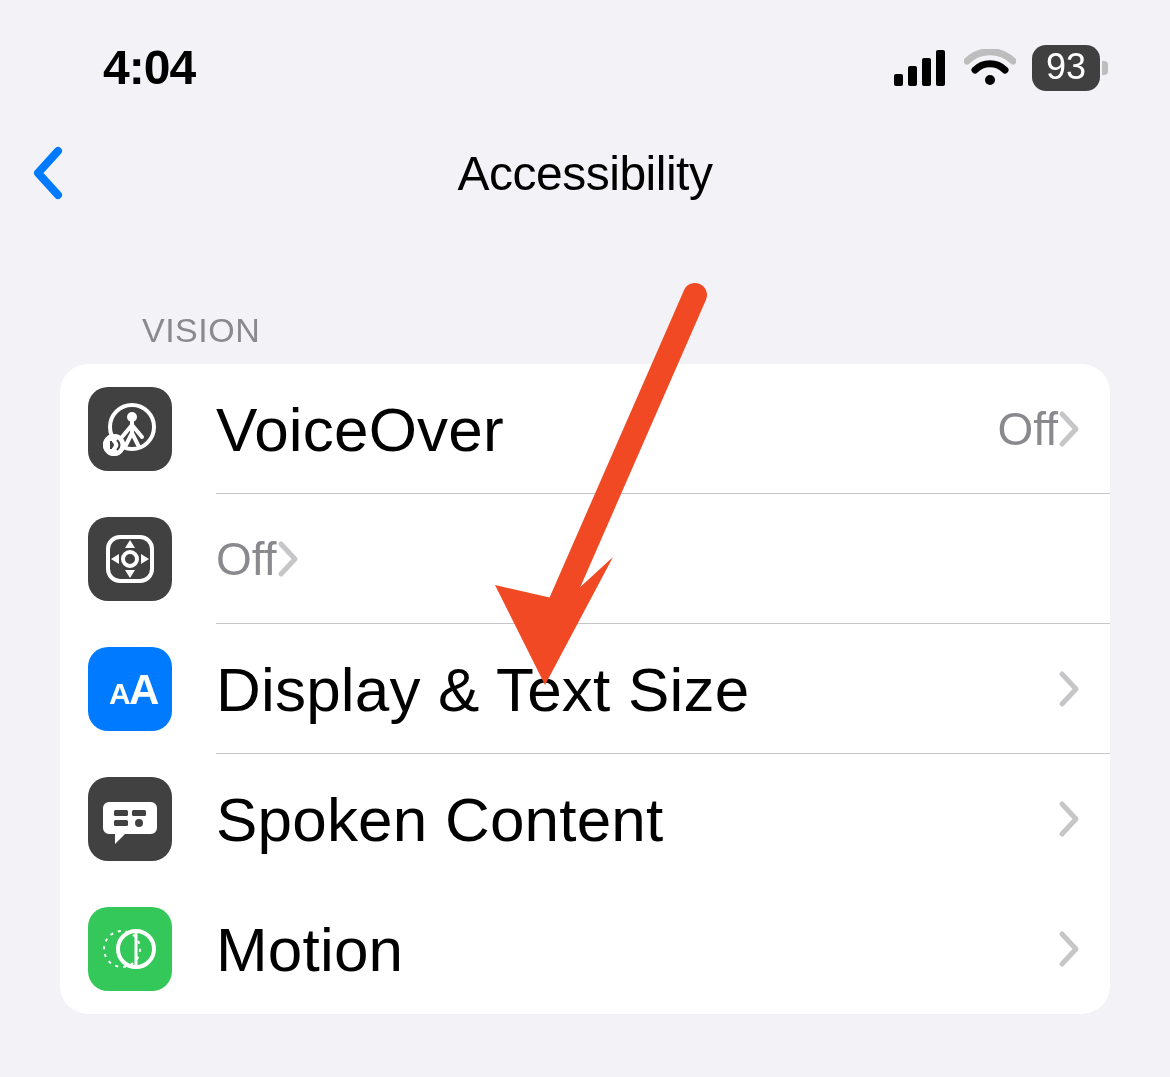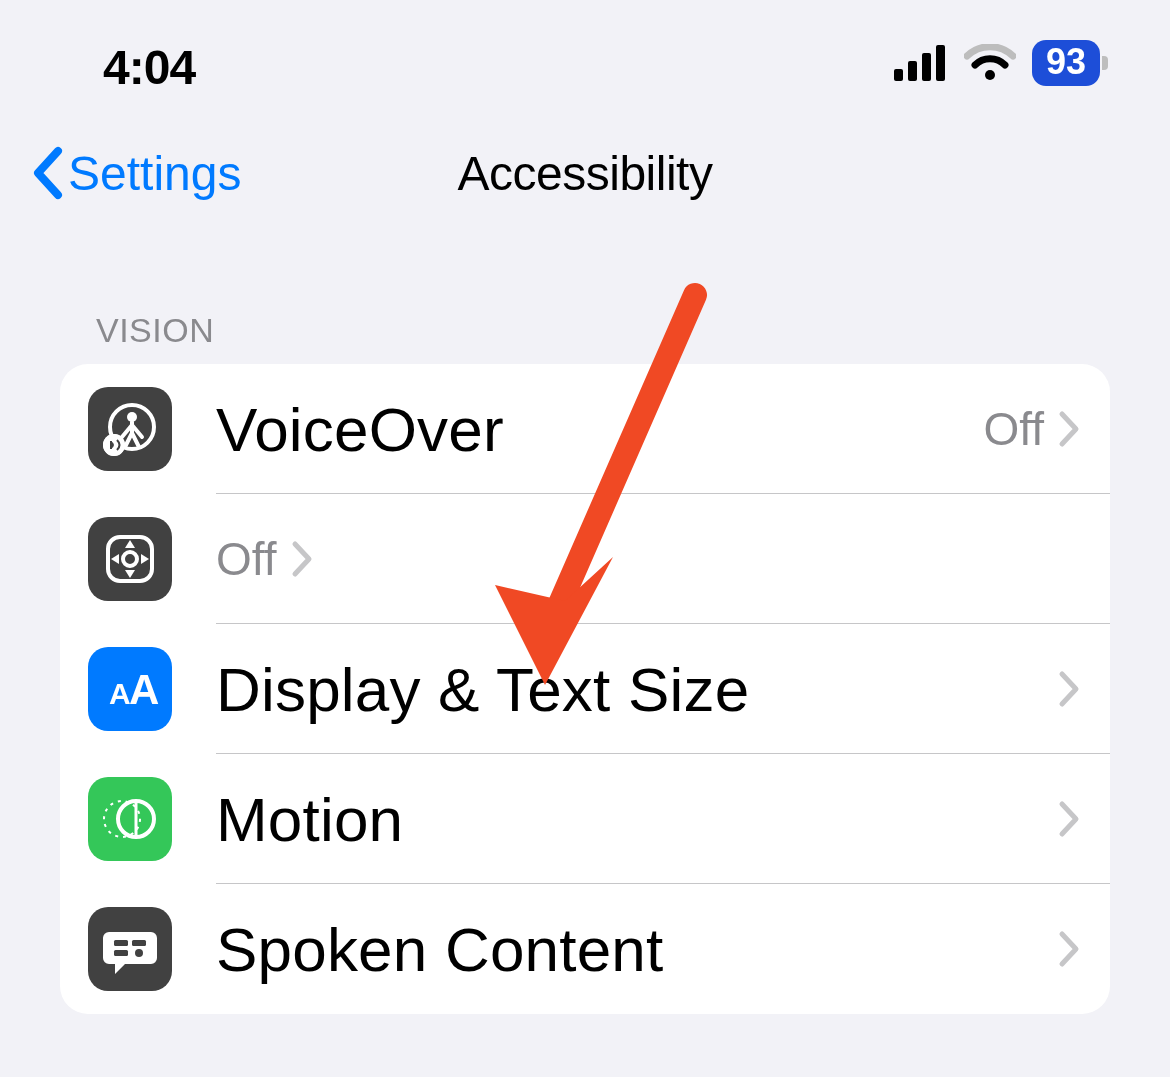--- a/index.html
+++ b/index.html
@@ -8,41 +8,41 @@
       background: #f2f2f7;
       width: 1170px;
       height: 1077px;
       overflow: hidden;
       color: #000;
     }
     
     .status-bar {
       display: flex;
       justify-content: space-between;
-      align-items: flex-start;
+      align-items: center;
       padding: 40px 70px 10px 103px;
     }
     .status-time {
       font-size: 48px;
       font-weight: 700;
       letter-spacing: -1px;
     }
     .status-right {
       display: flex;
       align-items: center;
       gap: 16px;
     }
     .status-right svg { display: block; }
     .battery-pill {
-      background: #1d4ed8;
+      background: #404040;
       color: #fff;
       border-radius: 14px;
       padding: 4px 14px 6px 14px;
       font-size: 36px;
-      font-weight: 700;
+      font-weight: 400;
       line-height: 1;
       position: relative;
     }
     .battery-pill::after {
       content: "";
       position: absolute;
       right: -8px;
       top: 50%;
       transform: translateY(-50%);
       width: 6px;
@@ -75,20 +75,21 @@
       letter-spacing: -0.5px;
     }
     
     .section-header {
       color: #8a8a8e;
       font-size: 34px;
       font-weight: 400;
       letter-spacing: 0.5px;
       padding: 70px 0 14px 96px;
       text-transform: uppercase;
+      margin-left: 46px;
     }
     .list-group {
       background: #fff;
       margin: 0 60px 0 60px;
       border-radius: 28px;
       overflow: hidden;
     }
     .list-row {
       display: flex;
       align-items: center;
@@ -117,21 +118,20 @@
     .row-label {
       font-size: 62px;
       font-weight: 400;
       flex: 1;
       color: #000;
       letter-spacing: 0.2px;
     }
     .row-value {
       font-size: 46px;
       color: #8a8a8e;
-      margin-right: 14px;
     }
     .chevron {
       width: 24px; height: 38px;
       flex: 0 0 24px;
     }
     .chevron svg { display: block; }
     
     .ic-darkgray { background: #414141; }
     .ic-blue { background: #007aff; }
     .ic-green { background: #34c759; }
@@ -168,21 +168,20 @@
   </div>
 </div>
 
 <div class="nav-bar">
   <div class="back-btn">
     <span>
       <svg width="34" height="56" viewBox="0 0 34 56">
         <polyline points="28,6 8,28 28,50" fill="none" stroke="#007aff" stroke-width="8" stroke-linecap="round" stroke-linejoin="round"></polyline>
       </svg>
     </span>
-    <span>Settings</span>
   </div>
   <div class="nav-title">Accessibility</div>
 </div>
 
 <div class="section-header">VISION</div>
 
 <div class="list-group">
 
   <div class="list-row">
     <div class="row-icon ic-darkgray">
@@ -239,55 +238,55 @@
     <div class="row-value"></div>
     <div class="chevron">
       <svg width="24" height="38" viewBox="0 0 24 38">
           <polyline points="4,4 18,19 4,34" fill="none" stroke="#c6c6c8" stroke-width="5" stroke-linecap="round" stroke-linejoin="round"></polyline>
         </svg>
     </div>
     <div class="sep"></div>
   </div>
 
   <div class="list-row">
-    <div class="row-icon ic-green">
-      <svg width="64" height="64" viewBox="0 0 64 64">
-        <circle cx="38" cy="32" r="18" fill="none" stroke="#fff" stroke-width="4"></circle>
-        <line x1="38" y1="14" x2="38" y2="50" stroke="#fff" stroke-width="3"></line>
-        <circle cx="24" cy="32" r="18" fill="none" stroke="#fff" stroke-width="2" stroke-dasharray="3 5"></circle>
-      </svg>
-    </div>
-    <div class="row-label">Motion</div>
-    <div class="row-value"></div>
-    <div class="chevron">
-      <svg width="24" height="38" viewBox="0 0 24 38">
-          <polyline points="4,4 18,19 4,34" fill="none" stroke="#c6c6c8" stroke-width="5" stroke-linecap="round" stroke-linejoin="round"></polyline>
-        </svg>
-    </div>
-    <div class="sep"></div>
-  </div>
-
-  <div class="list-row">
     <div class="row-icon ic-darkgray">
       <svg width="62" height="62" viewBox="0 0 62 62">
         <path d="M10 14 h42 a6 6 0 0 1 6 6 v20 a6 6 0 0 1 -6 6 h-26 l-10 10 v-10 h-6 a6 6 0 0 1 -6 -6 v-20 a6 6 0 0 1 6 -6 z" fill="#fff"></path>
         <rect x="15" y="22" width="14" height="6" rx="1.5" fill="#414141"></rect>
         <rect x="33" y="22" width="14" height="6" rx="1.5" fill="#414141"></rect>
         <rect x="15" y="32" width="14" height="6" rx="1.5" fill="#414141"></rect>
         <circle cx="40" cy="35" r="4" fill="#414141"></circle>
       </svg>
     </div>
     <div class="row-label">Spoken Content</div>
     <div class="row-value"></div>
     <div class="chevron">
       <svg width="24" height="38" viewBox="0 0 24 38">
           <polyline points="4,4 18,19 4,34" fill="none" stroke="#c6c6c8" stroke-width="5" stroke-linecap="round" stroke-linejoin="round"></polyline>
         </svg>
     </div>
 
   </div>
 
+  <div class="list-row">
+    <div class="row-icon ic-green">
+      <svg width="64" height="64" viewBox="0 0 64 64">
+        <circle cx="38" cy="32" r="18" fill="none" stroke="#fff" stroke-width="4"></circle>
+        <line x1="38" y1="14" x2="38" y2="50" stroke="#fff" stroke-width="3"></line>
+        <circle cx="24" cy="32" r="18" fill="none" stroke="#fff" stroke-width="2" stroke-dasharray="3 5"></circle>
+      </svg>
+    </div>
+    <div class="row-label">Motion</div>
+    <div class="row-value"></div>
+    <div class="chevron">
+      <svg width="24" height="38" viewBox="0 0 24 38">
+          <polyline points="4,4 18,19 4,34" fill="none" stroke="#c6c6c8" stroke-width="5" stroke-linecap="round" stroke-linejoin="round"></polyline>
+        </svg>
+    </div>
+    <div class="sep"></div>
+  </div>
+
 </div>
 
 <svg class="arrow-annot" width="240" height="440" viewBox="0 0 240 440">
   <line x1="200" y1="20" x2="60" y2="340" stroke="#f04924" stroke-width="24" stroke-linecap="round"></line>
   <polygon points="50,410 0,310 70,326 118,282" fill="#f04924"></polygon>
 </svg>
 
 </body></html>

